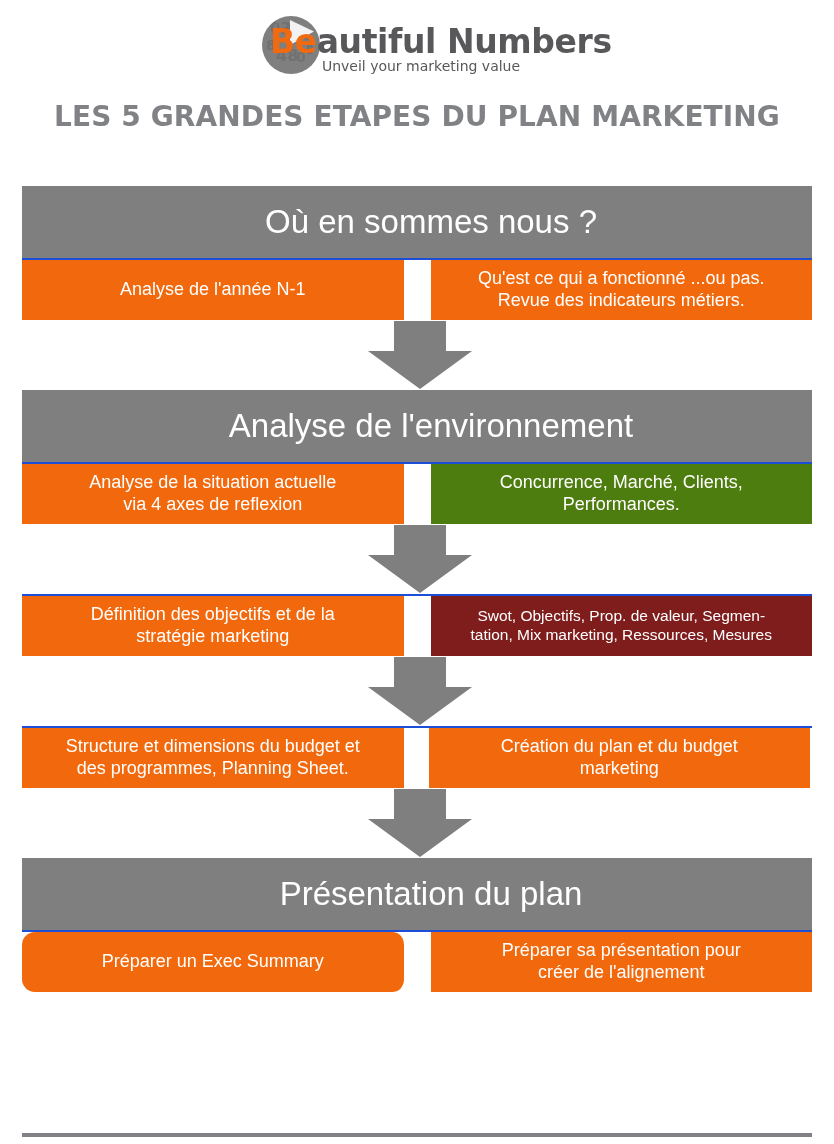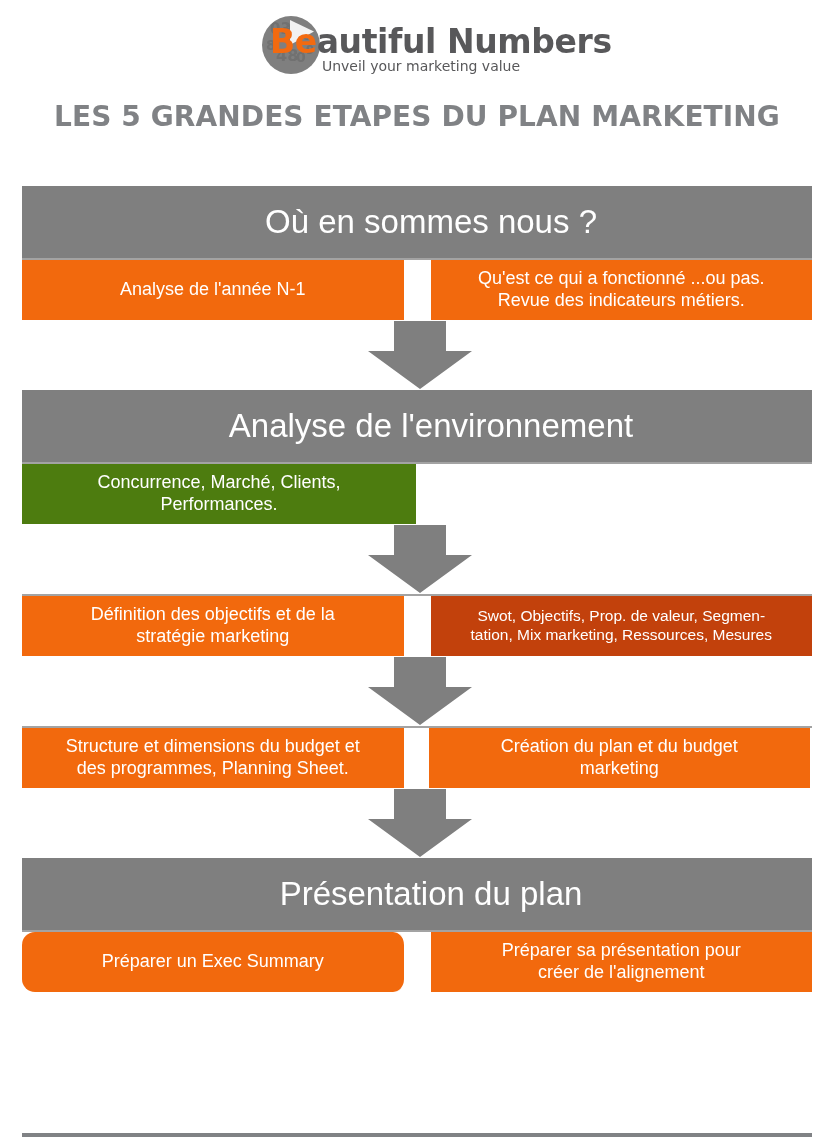--- a/index.html
+++ b/index.html
@@ -120,21 +120,21 @@
     font-size: 33px;
     font-weight: normal;
     font-family: "Liberation Sans", sans-serif;
     overflow: hidden;
     white-space: nowrap;
     padding-left: 28px;
   }
   .step-body {
     display: flex;
     height: 60px;
-    border-top: 2px solid #a3a3a3;
+    border-top: 2px solid #1d4ed8;
     gap: 25px;
   }
   .cell {
     background: #f2690d;
     color: #ffffff;
     display: flex;
     align-items: center;
     justify-content: center;
     text-align: center;
     font-size: 18px;
@@ -212,30 +212,31 @@
         <div class="cell left" style="background: rgb(242, 105, 13);">Analyse de l'année N-1</div>
         <div class="cell right" style="background: rgb(242, 105, 13);">Qu'est ce qui a fonctionné ...ou pas.<br>Revue des indicateurs métiers.</div>
       </div>
     </div>
     <div class="connector">
       <div class="arrow" style="background: rgb(127, 127, 127);"></div>
     </div>
     <div class="step">
       <div class="step-header" style="background: rgb(127, 127, 127);">Analyse de l'environnement</div>
       <div class="step-body">
+        <div class="cell left" style="background: rgb(242, 105, 13);">Analyse de la situation actuelle<br>via 4 axes de reflexion</div>
         <div class="cell right" style="background: #4d7c0f;">Concurrence, Marché, Clients,<br>Performances.</div>
       </div>
     </div>
     <div class="connector">
       <div class="arrow" style="background: rgb(127, 127, 127);"></div>
     </div>
     <div class="step">
       <div class="step-body">
         <div class="cell left" style="background: rgb(242, 105, 13);">Définition des objectifs et de la<br>stratégie marketing</div>
-        <div class="cell right small" style="background: #c2410c;">Swot, Objectifs, Prop. de valeur, Segmen-<br>tation, Mix marketing, Ressources, Mesures</div>
+        <div class="cell right small" style="background: #7f1d1d;">Swot, Objectifs, Prop. de valeur, Segmen-<br>tation, Mix marketing, Ressources, Mesures</div>
       </div>
     </div>
     <div class="connector">
       <div class="arrow" style="background: rgb(127, 127, 127);"></div>
     </div>
     <div class="step">
       <div class="step-body">
         <div class="cell right" style="background: rgb(242, 105, 13);">Structure et dimensions du budget et<br>des programmes, Planning Sheet.</div>
         <div class="cell left" style="background: rgb(242, 105, 13);">Création du plan et du budget<br>marketing</div>
       </div>

